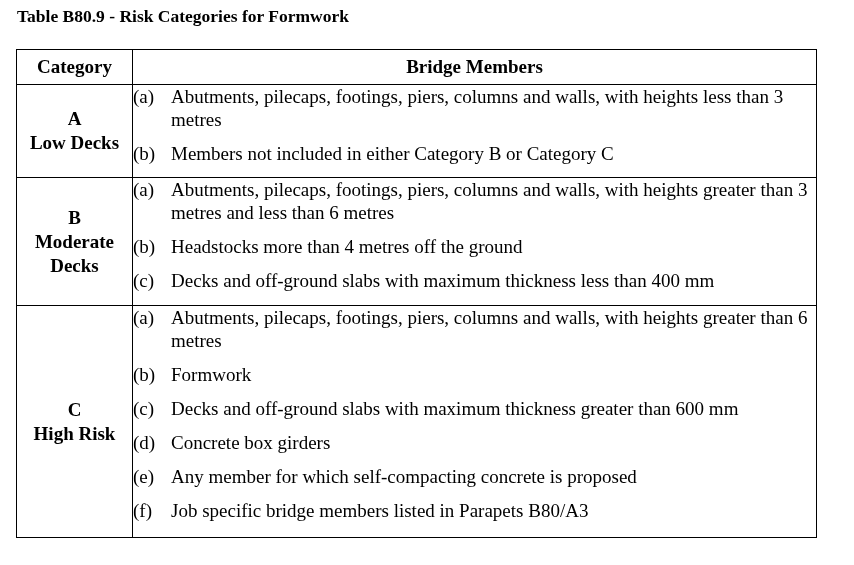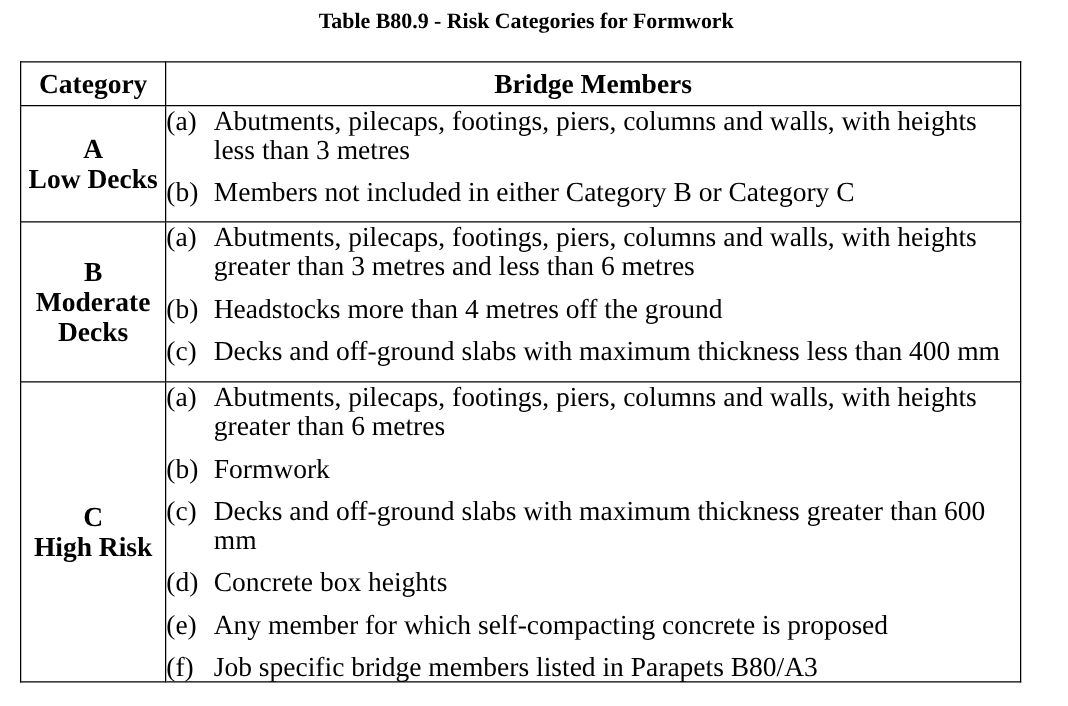--- a/index.html
+++ b/index.html
@@ -11,34 +11,34 @@
       width: 854px;
       height: 565px;
       position: relative;
       overflow: hidden;
       font-family: "Liberation Serif", "DejaVu Serif", serif;
       color: #000000;
     }
     .table-title {
       position: absolute;
       top: 5px;
-      left: 4px;
+      left: 17px;
       width: 834px;
-      text-align: center;
+      text-align: left;
       font-weight: bold;
       font-size: 17.5px;
       line-height: 22px;
     }
     table.risk-table {
       position: absolute;
       top: 49px;
       left: 16px;
       width: 801px;
       border-collapse: collapse;
-      font-size: 22px;
+      font-size: 19px;
     }
     table.risk-table th,
     table.risk-table td {
       border: 1.3px solid #000;
       padding: 0;
     }
     table.risk-table th {
       height: 34px;
       font-weight: bold;
       text-align: center;
@@ -134,21 +134,21 @@
         <div class="member-item">
           <span class="member-marker">(b)</span>
           <span class="member-text">Formwork</span>
         </div>
         <div class="member-item">
           <span class="member-marker">(c)</span>
           <span class="member-text">Decks and off-ground slabs with maximum thickness greater than 600 mm</span>
         </div>
         <div class="member-item">
           <span class="member-marker">(d)</span>
-          <span class="member-text">Concrete box heights</span>
+          <span class="member-text">Concrete box girders</span>
         </div>
         <div class="member-item">
           <span class="member-marker">(e)</span>
           <span class="member-text">Any member for which self-compacting concrete is proposed</span>
         </div>
         <div class="member-item">
           <span class="member-marker">(f)</span>
           <span class="member-text">Job specific bridge members listed in Parapets B80/A3</span>
         </div>
       </td>

